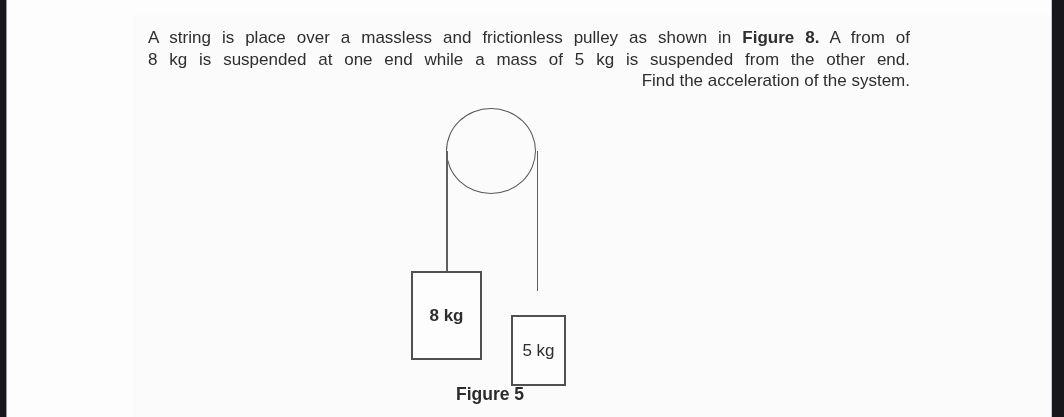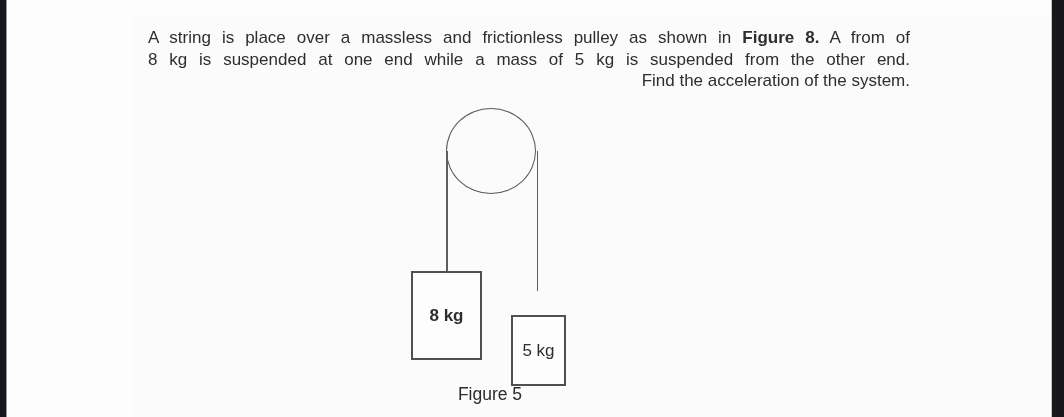--- a/index.html
+++ b/index.html
@@ -86,21 +86,21 @@
   }
   .mass-box-left  { left: 411px; top: 271px; width: 67px; height: 85px; font-weight: bold; }
   .mass-box-right { left: 511px; top: 291px; width: 51px; height: 67px; margin-top: 24px; }
 
   .figure-caption {
     position: absolute;
     left: 390px; top: 384px;
     width: 200px;
     text-align: center;
     font-size: 17.5px;
-    font-weight: 400;
+    font-weight: 700;
     color: #2b2b2b;
   }
 </style>
 </head>
 <body>
 
 <div class="screen">
 
   <div class="scan-tint"></div>
 

